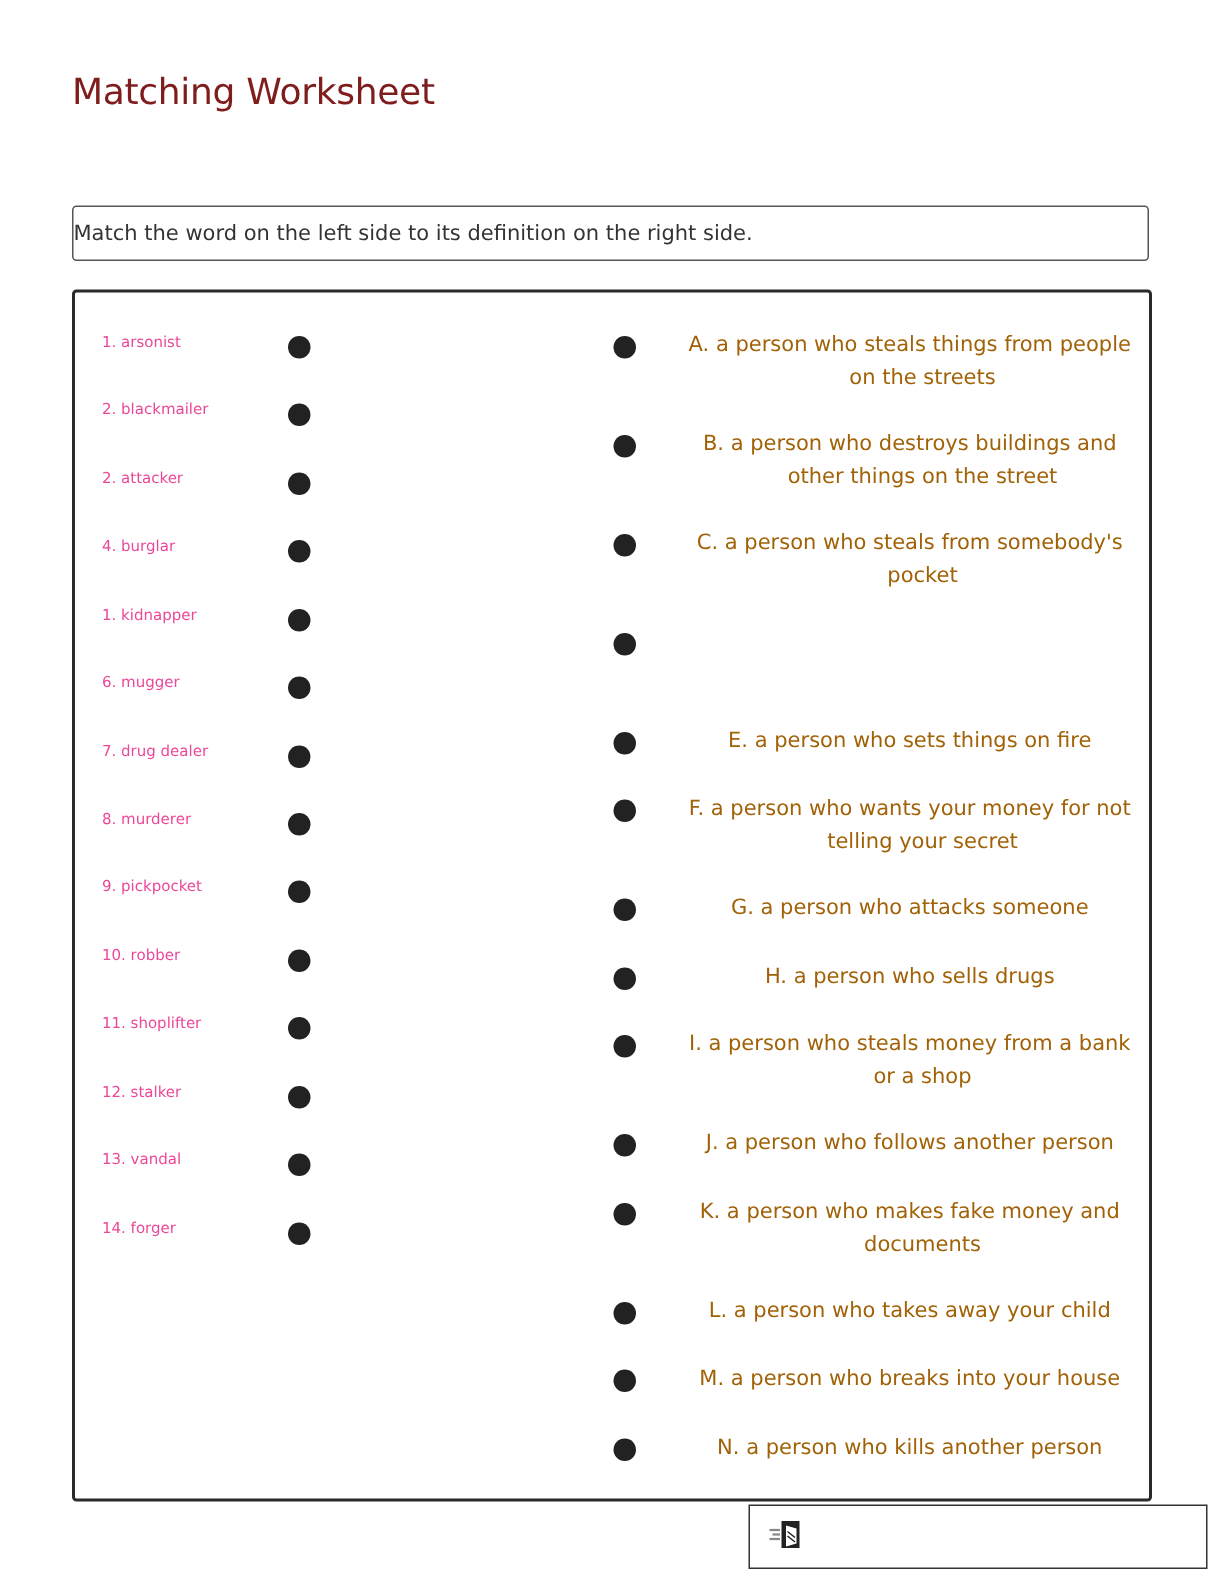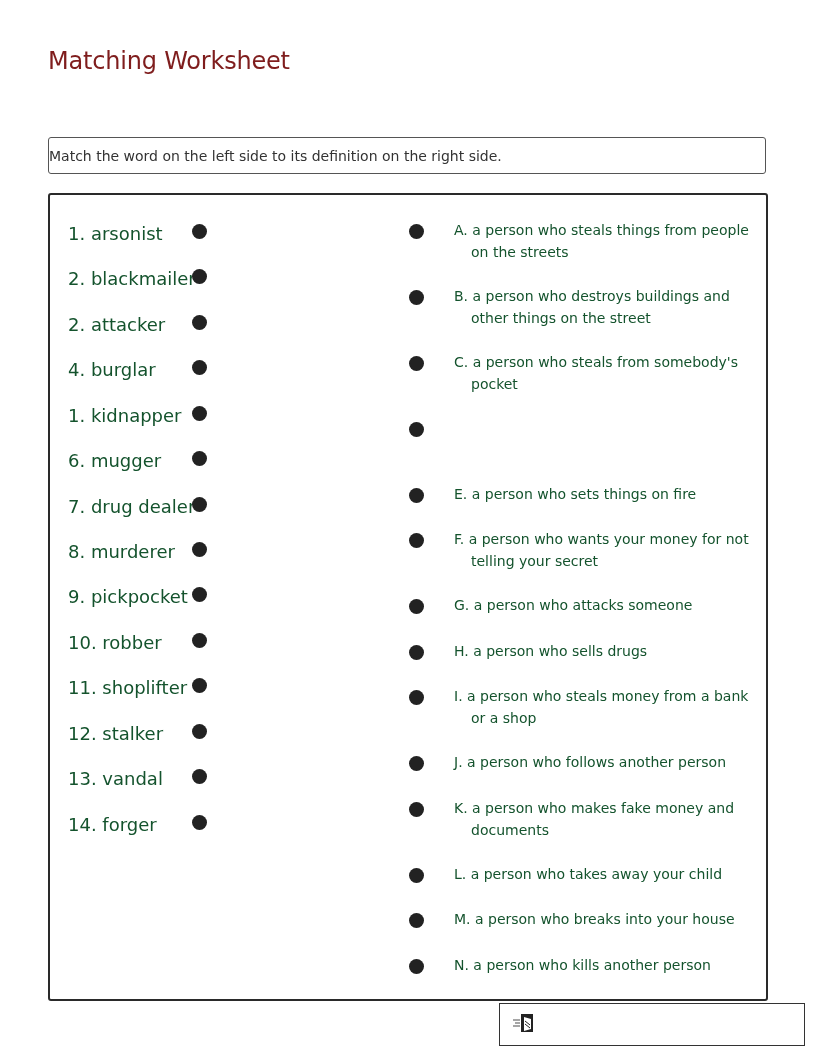--- a/index.html
+++ b/index.html
@@ -5,23 +5,23 @@
     html, body { margin: 0; padding: 0; background: #ffffff; }
     body { width: 816px; height: 1056px; position: relative; overflow: hidden;
            font-family: "DejaVu Sans", sans-serif; color: #2b2b2b; }
     .title { position: absolute; left: 48px; top: 47px; font-size: 24px; font-weight: normal;
              color: #7f1d1d; letter-spacing: -0.2px; margin: 0; }
     .instructions { position: absolute; left: 48px; top: 113px; width: 718px; height: 37px;
                     border: 1px solid #555; border-radius: 3px; box-sizing: border-box;
                     font-size: 14px; line-height: 36px; padding-left: 0; color: #333; margin-top: 24px; }
     .panel { position: absolute; left: 48px; top: 193px; width: 720px; height: 808px;
              border: 2px solid #2a2a2a; border-radius: 3px; box-sizing: border-box; }
-    .word { position: absolute; left: 18px; font-size: 18px; color: #14532d; white-space: nowrap; }
+    .word { position: absolute; left: 18px; font-size: 10px; color: #ec4899; white-space: nowrap; }
     .dot { position: absolute; width: 15px; height: 15px; border-radius: 50%; background: #222; }
-    .def { position: absolute; left: 404px; width: 305px; font-size: 14px; line-height: 22px; color: #14532d; }
+    .def { position: absolute; left: 404px; width: 305px; font-size: 14px; line-height: 22px; color: #a16207; text-align: center; }
     .def .hang { display: block; padding-left: 17px; text-indent: -17px; }
     .footer { position: absolute; left: 499px; top: 1003px; width: 306px; height: 43px;
               border: 1px solid #333; box-sizing: border-box; display: flex; align-items: center;
               padding-left: 12px; font-size: 14px; color: #222; }
     .footer svg { margin-right: 6px; }
   </style>
 </head>
 <body>
 
 <h1 class="title">Matching Worksheet</h1>

